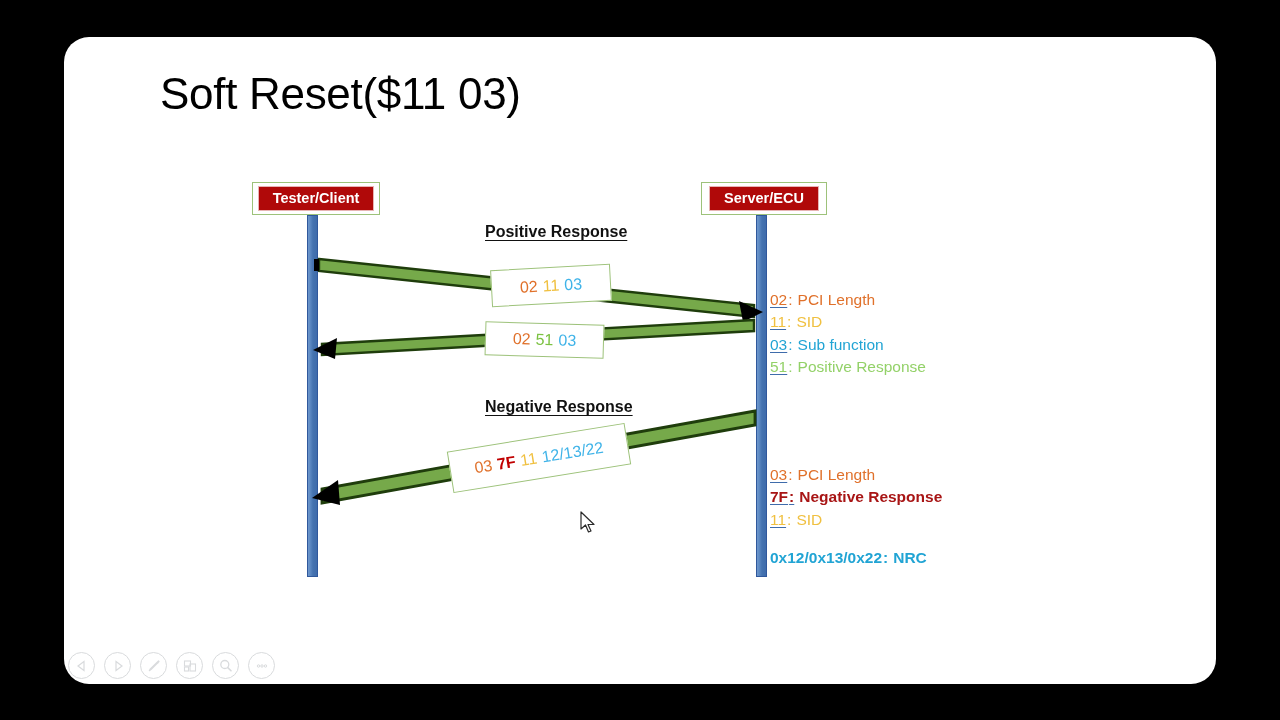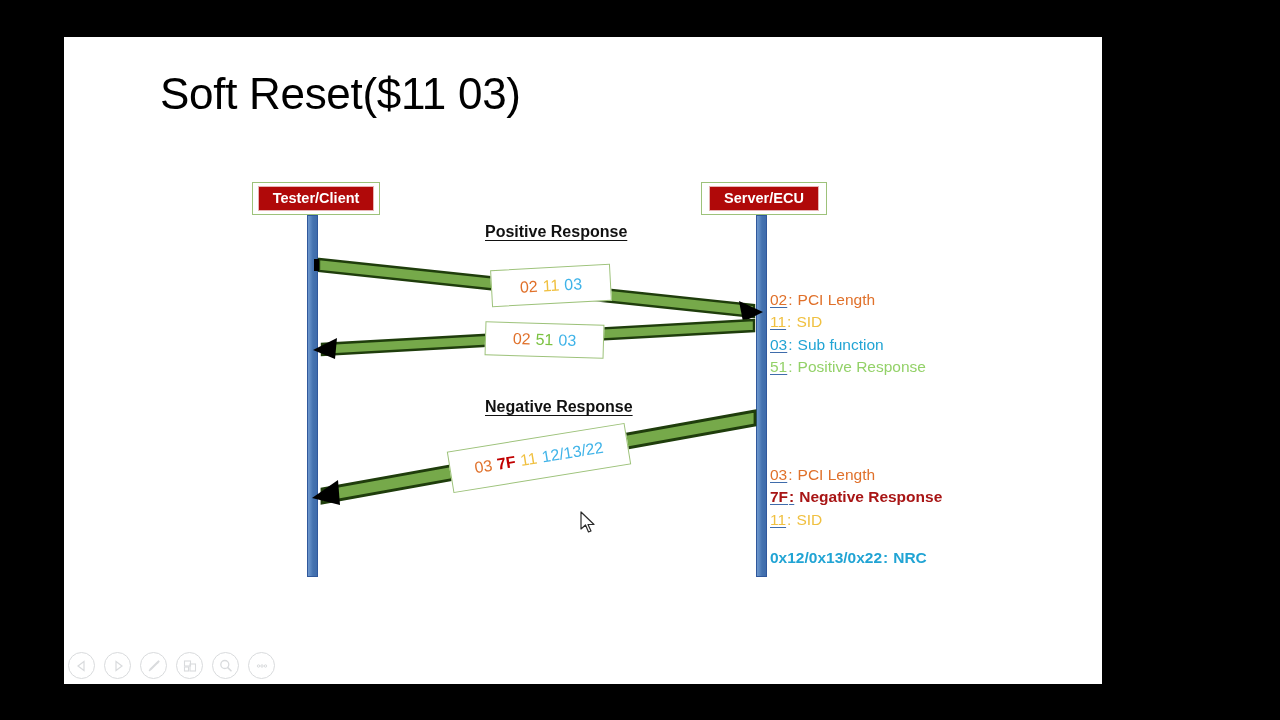--- a/index.html
+++ b/index.html
@@ -12,23 +12,24 @@
   }
   #stage {
     position: relative;
     width: 1280px; height: 720px;
     background: #000000;
   }
   
   #slide {
     position: absolute;
     left: 64px; top: 37px;
-    width: 1038px; height: 647px;
+    width: 1152px; height: 647px;
     background: #ffffff;
     overflow: hidden;
+    border-radius: 25px;
   }
   .slide-title {
     position: absolute;
     left: 96px; top: 32px;
     font-size: 44px;
     font-weight: 400;
     color: #000000;
     letter-spacing: -0.3px;
     white-space: nowrap;
     font-family: "Liberation Sans", sans-serif;

